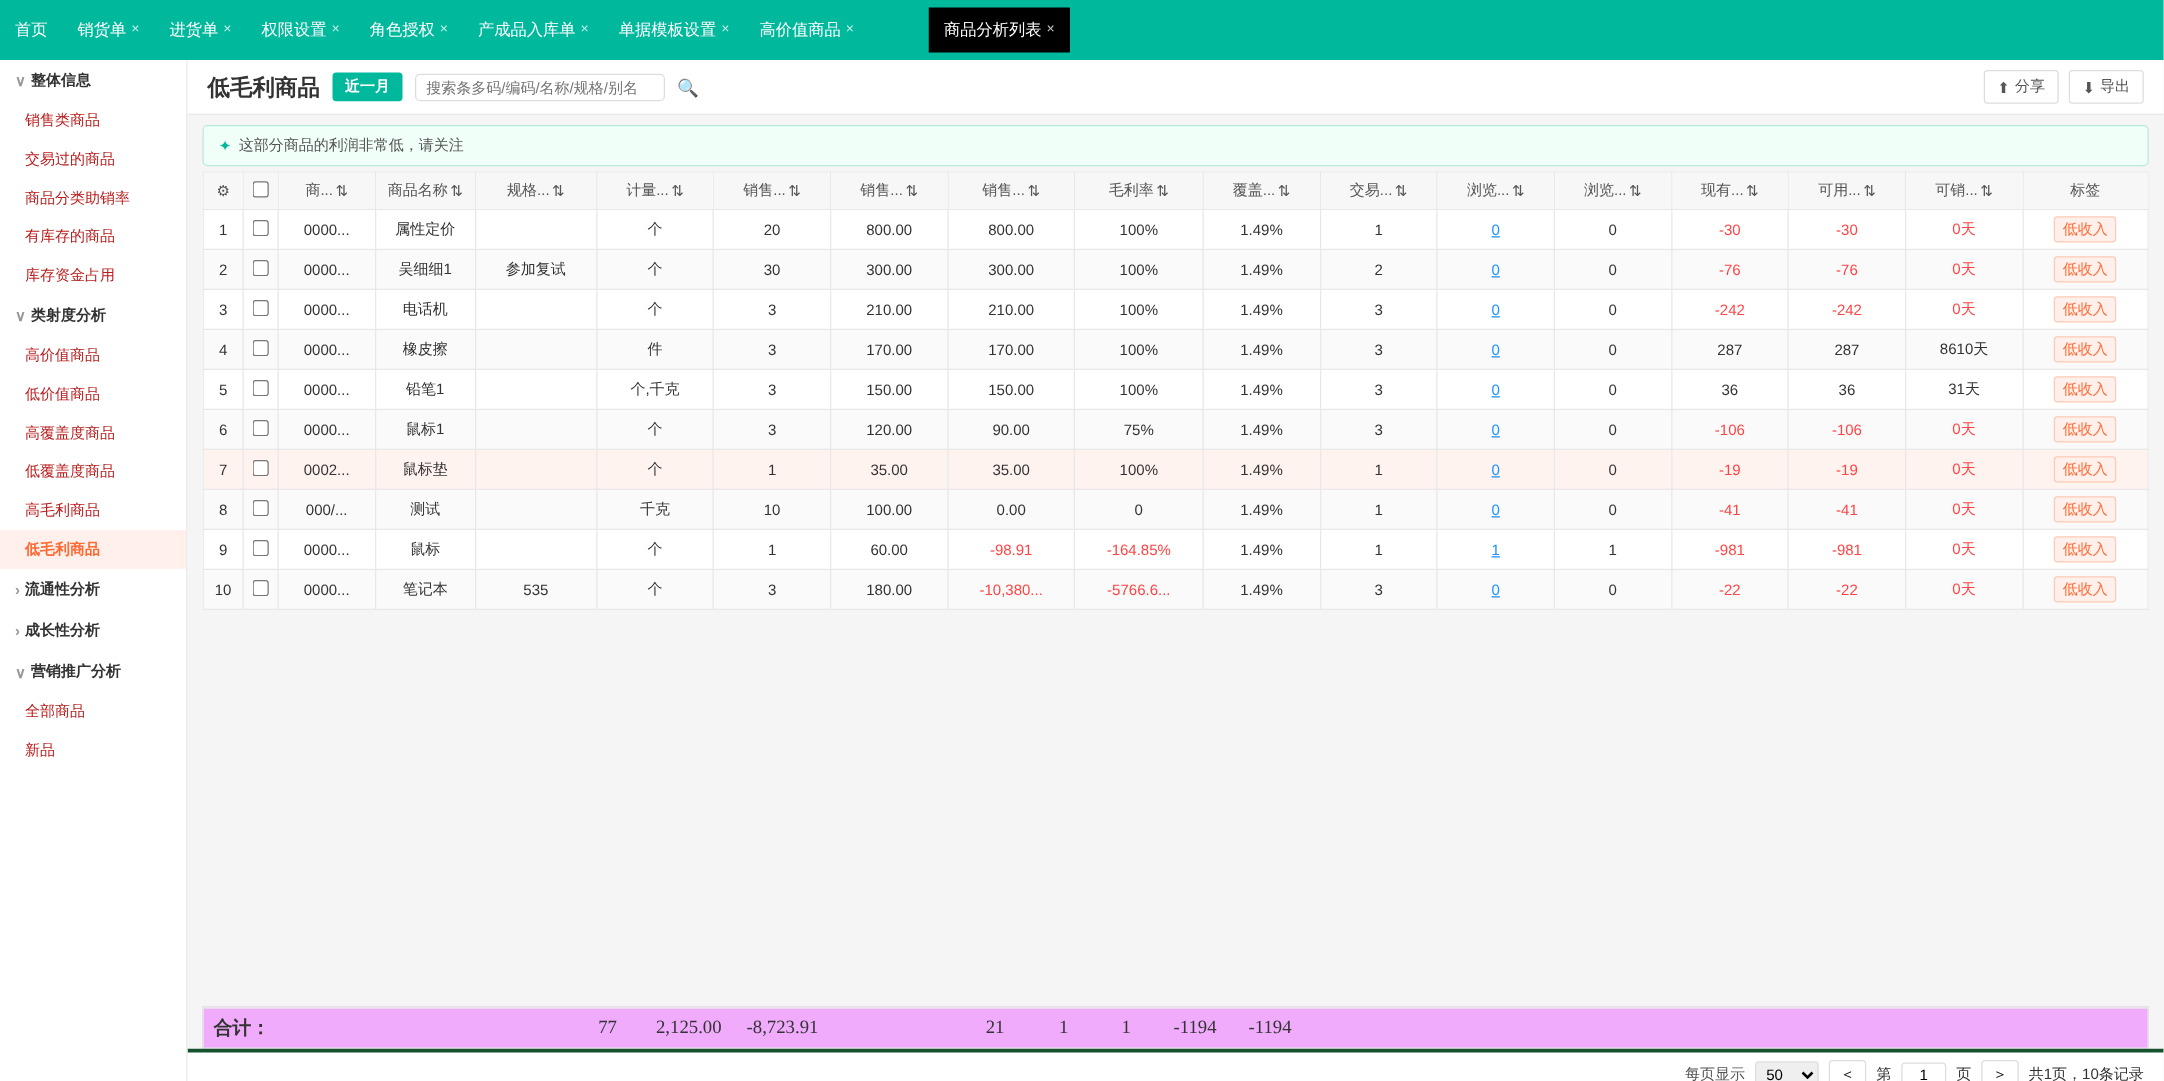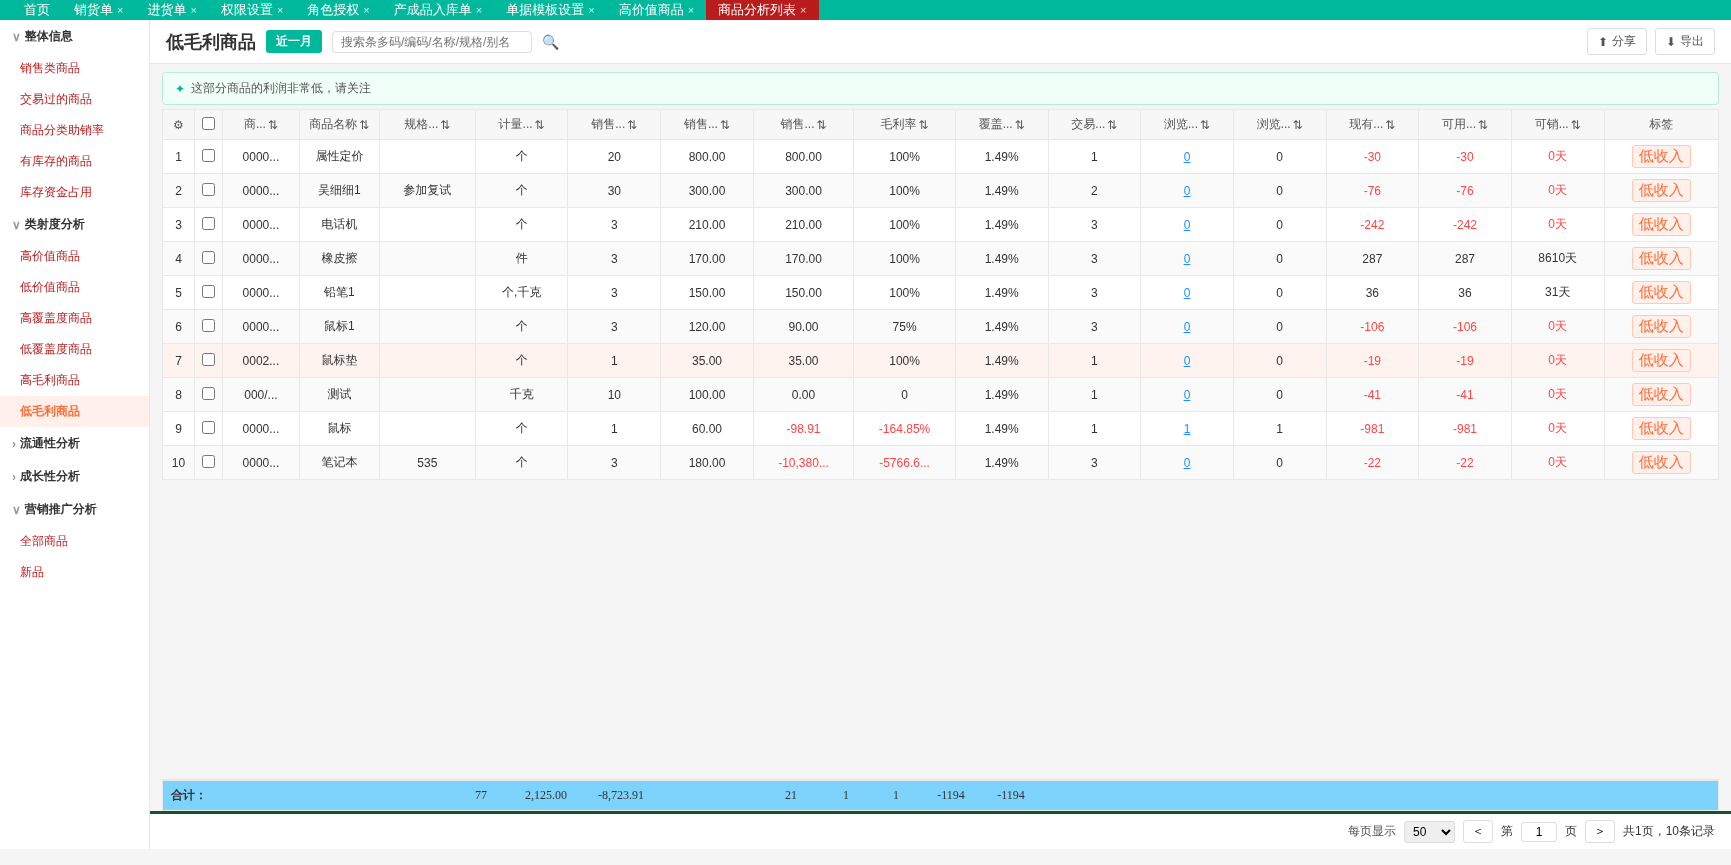--- a/index.html
+++ b/index.html
@@ -3,34 +3,35 @@
   <meta charset="utf-8">
   <style>
     * { box-sizing: border-box; margin: 0; padding: 0; }
     body { font-family: 'Microsoft YaHei', Arial, sans-serif; font-size: 12px; background: #f5f5f5; color: #333; overflow: hidden; }
 
     
     .top-nav {
       background: #00b89c;
       display: flex;
       align-items: center;
-      height: 20px;
-      padding: 0 12px;
+      height: 48px;
+      padding: 0 0;
       color: #fff;
+      font-family: Liberation Mono, monospace;
     }
     .nav-item {
       padding: 0 12px;
       height: 36px;
       display: flex;
       align-items: center;
       cursor: pointer;
       font-size: 13px;
       white-space: nowrap;
     }
-    .nav-item.active { background: #b91c1c; }
+    .nav-item.active { background: #000000; margin-left: 48px; }
     .nav-item .close-x { margin-left: 4px; font-size: 11px; opacity: 0.8; }
 
     
     .main-layout {
       display: flex;
       height: calc(865px - 36px);
     }
 
     
     .sidebar {
@@ -172,35 +173,35 @@
       text-align: center;
       color: #333;
       white-space: nowrap;
     }
     tr:nth-child(even) td { background: #fafafa; }
     tr.highlighted td { background: #fff3f0 !important; }
     .tag-badge {
       display: inline-block;
       padding: 1px 6px;
       border-radius: 3px;
-      font-size: 15px;
+      font-size: 12px;
     }
     .tag-low-income { background: #fff0eb; color: #ff6b35; border: 1px solid #ffc9b3; }
     .text-red { color: #ff4444; }
     .text-link { color: #1890ff; text-decoration: underline; cursor: pointer; }
     
     
     .table-footer {
-      background: #7dd3fc;
+      background: #f0abfc;
       border: 1px solid #e8e8e8;
       border-top: 2px solid #e8e8e8;
       display: flex;
       align-items: center;
       padding: 6px 8px;
-      font-size: 12px;
+      font-size: 15px;
       margin: 0 12px;
     }
     .footer-label { font-weight: bold; margin-right: 20px; min-width: 40px; }
     .footer-cells {
       display: flex;
       flex: 1;
       gap: 0;
     }
     .footer-cell {
       min-width: 60px;

